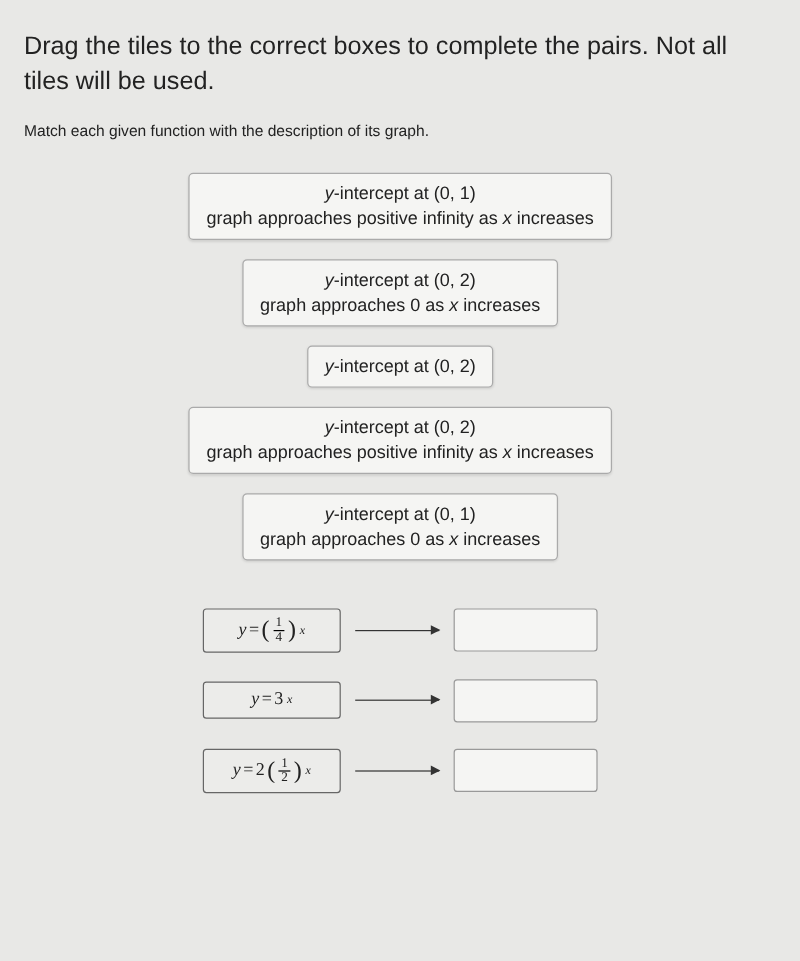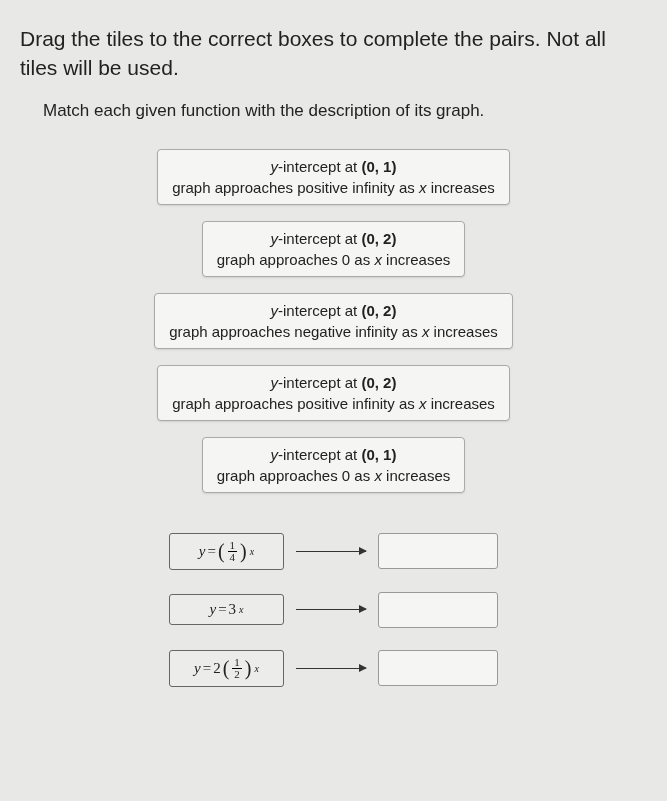--- a/index.html
+++ b/index.html
@@ -14,23 +14,22 @@
       height: 801px;
       padding: 24px 20px;
       color: #222;
     }
     .instructions {
       font-size: 21px;
       margin-bottom: 18px;
       line-height: 1.4;
     }
     .sub-instructions {
-      font-size: 17px;
+      font-size: 13px;
       margin-bottom: 28px;
-      margin-left: 23px;
     }
     .tiles-container {
       display: flex;
       flex-direction: column;
       align-items: center;
       gap: 16px;
       margin-bottom: 40px;
     }
     .tile {
       background: #f5f5f3;
@@ -40,21 +39,21 @@
       text-align: center;
       font-size: 15px;
       line-height: 1.4;
       cursor: grab;
       box-shadow: 0 1px 2px rgba(0,0,0,0.1);
     }
     .tile .italic {
       font-style: italic;
     }
     .tile .bold {
-      font-weight: bold;
+      font-weight: normal;
     }
     .pairs-container {
       display: flex;
       flex-direction: column;
       align-items: center;
       gap: 22px;
     }
     .pair-row {
       display: flex;
       align-items: center;
@@ -141,21 +140,20 @@
   <div class="tile">
     <div><span class="italic">y</span><span>-intercept at </span><span class="bold">(0, 1)</span></div>
     <div><span>graph approaches positive infinity as </span><span class="italic">x</span><span> increases</span></div>
   </div>
   <div class="tile">
     <div><span class="italic">y</span><span>-intercept at </span><span class="bold">(0, 2)</span></div>
     <div><span>graph approaches 0 as </span><span class="italic">x</span><span> increases</span></div>
   </div>
   <div class="tile">
     <div><span class="italic">y</span><span>-intercept at </span><span class="bold">(0, 2)</span></div>
-    <div><span>graph approaches negative infinity as </span><span class="italic">x</span><span> increases</span></div>
   </div>
   <div class="tile">
     <div><span class="italic">y</span><span>-intercept at </span><span class="bold">(0, 2)</span></div>
     <div><span>graph approaches positive infinity as </span><span class="italic">x</span><span> increases</span></div>
   </div>
   <div class="tile">
     <div><span class="italic">y</span><span>-intercept at </span><span class="bold">(0, 1)</span></div>
     <div><span>graph approaches 0 as </span><span class="italic">x</span><span> increases</span></div>
   </div>
 </div>

